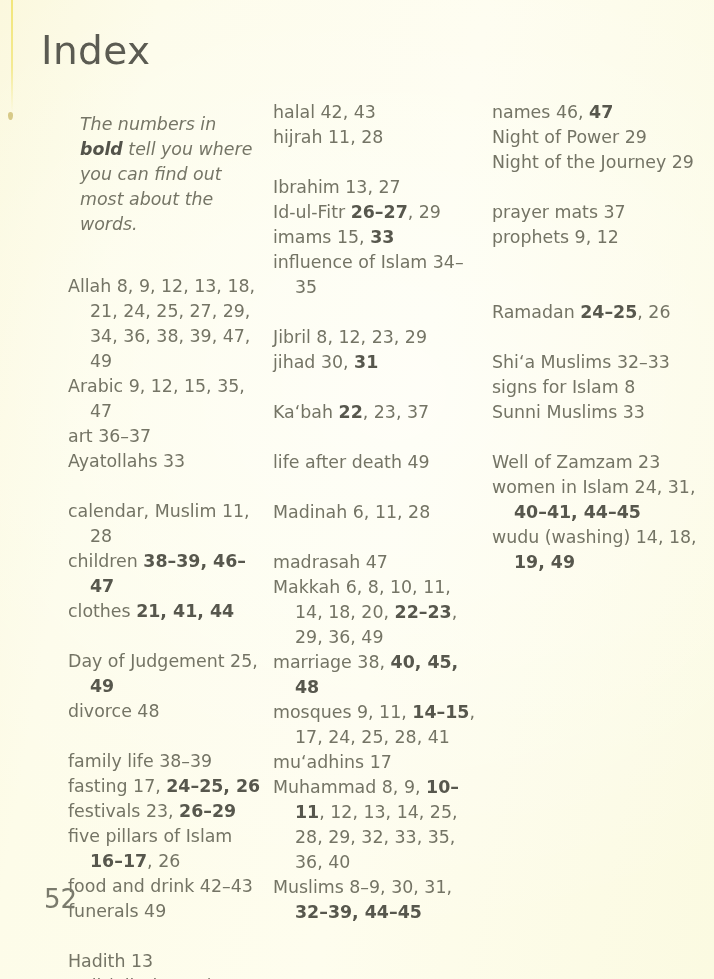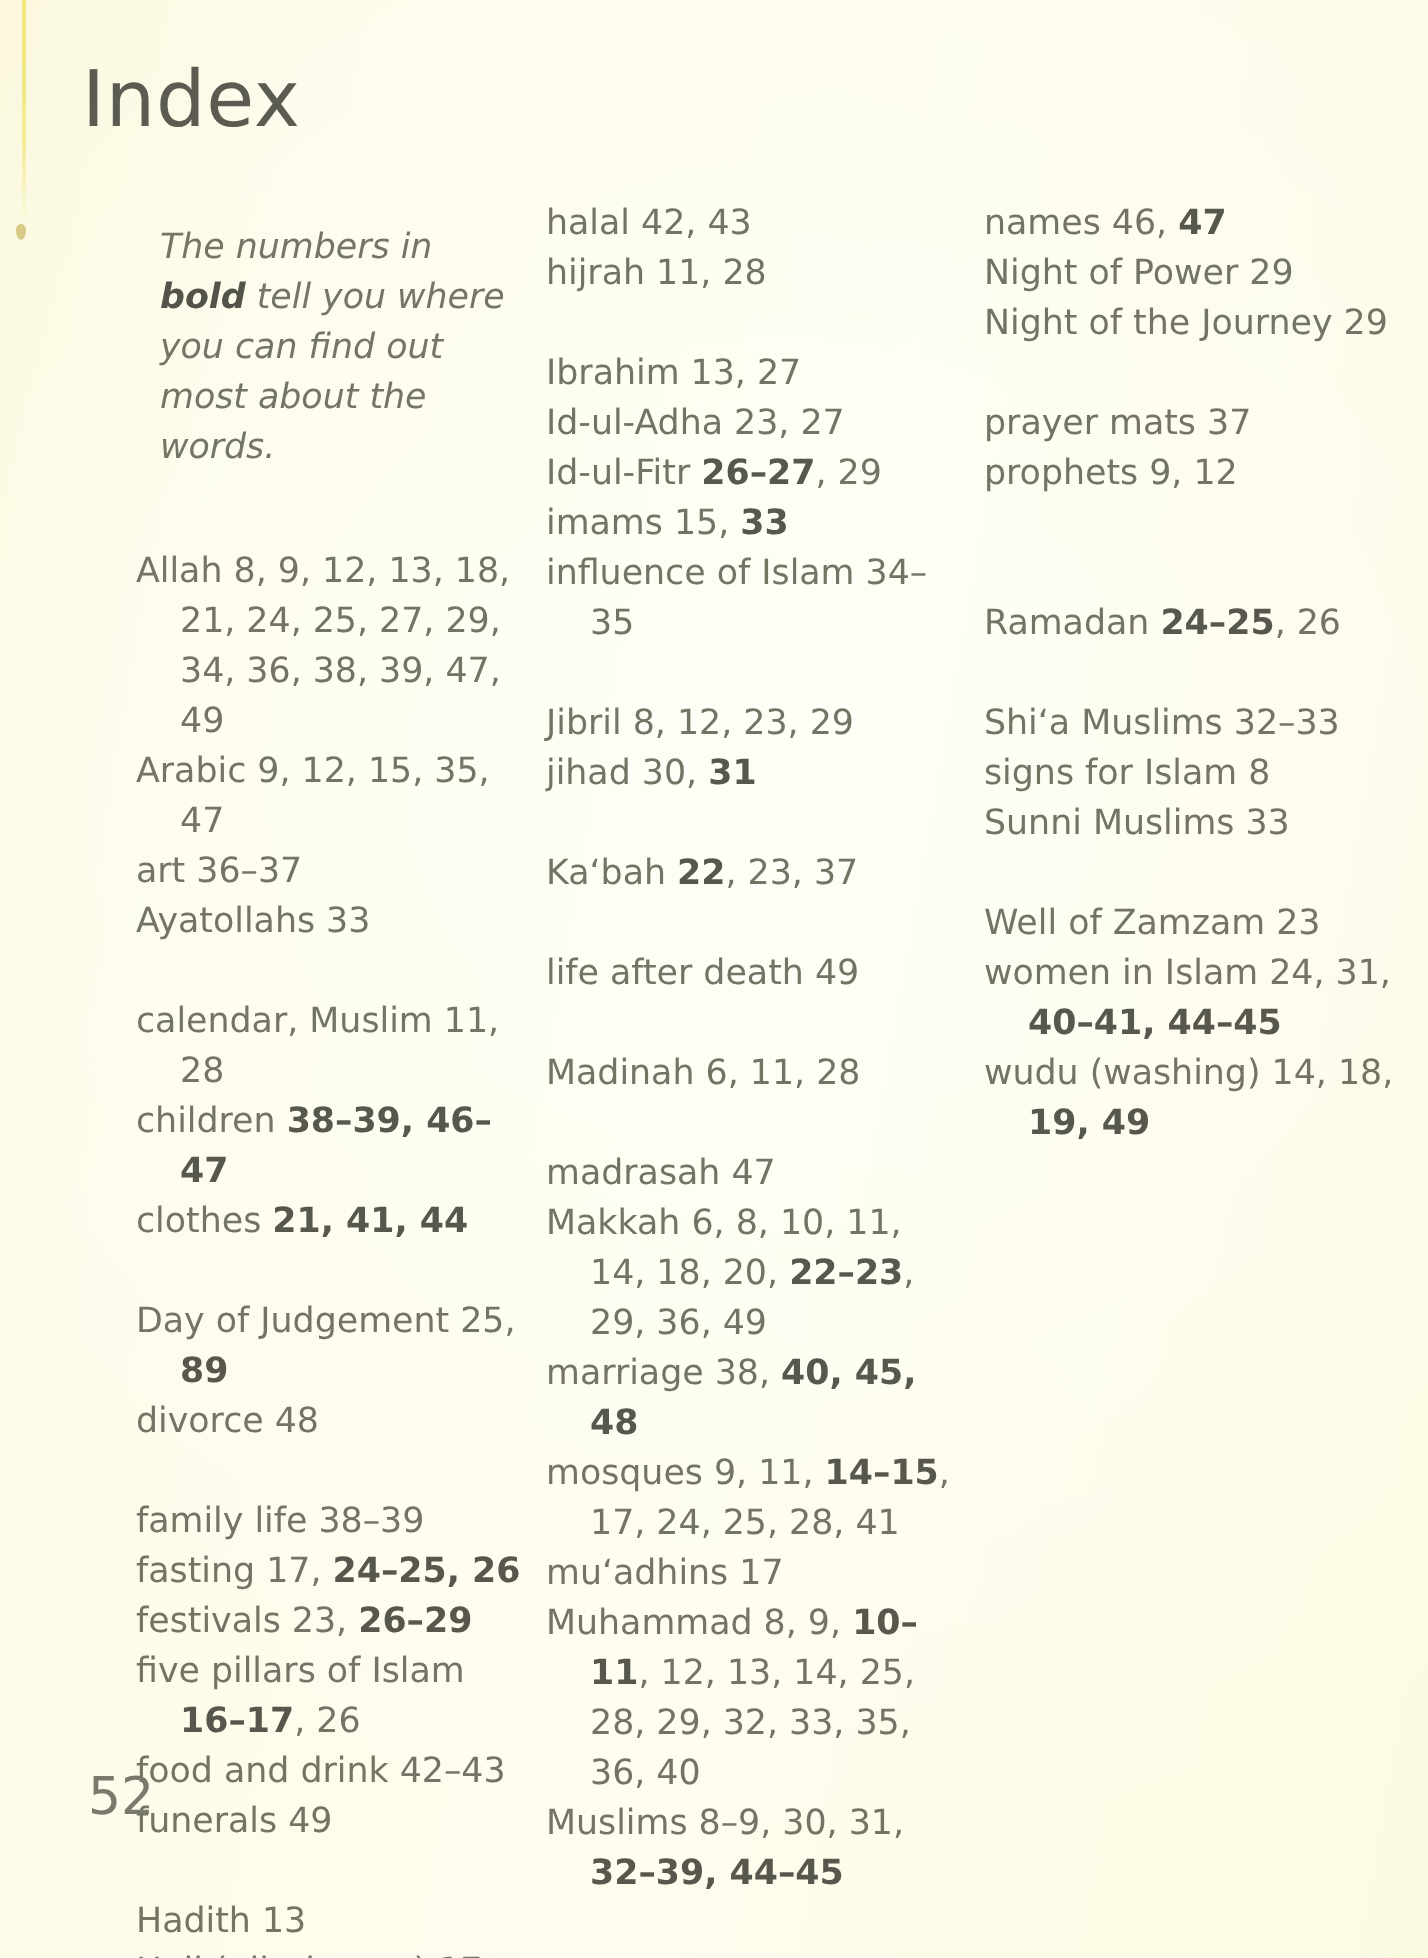--- a/index.html
+++ b/index.html
@@ -118,21 +118,21 @@
           <p class="entry">Ayatollahs 33</p>
         </div>
         <div class="gap"></div>
         <div>
           <p class="entry">calendar, Muslim 11, 28</p>
           <p class="entry">children <b>38–39, 46–47</b></p>
           <p class="entry">clothes <b>21, 41, 44</b></p>
         </div>
         <div class="gap"></div>
         <div>
-          <p class="entry">Day of Judgement 25, <b>89</b></p>
+          <p class="entry">Day of Judgement 25, <b>49</b></p>
           <p class="entry">divorce 48</p>
         </div>
         <div class="gap"></div>
         <div>
           <p class="entry">family life 38–39</p>
           <p class="entry">fasting 17, <b>24–25, 26</b></p>
           <p class="entry">festivals 23, <b>26–29</b></p>
           <p class="entry">five pillars of Islam <b>16–17</b>, 26</p>
           <p class="entry">food and drink 42–43</p>
           <p class="entry">funerals 49</p>
@@ -146,21 +146,20 @@
   </div>
   <div class="column col-2">
     <div>
         <div>
           <p class="entry">halal 42, 43</p>
           <p class="entry">hijrah 11, 28</p>
         </div>
         <div class="gap"></div>
         <div>
           <p class="entry">Ibrahim 13, 27</p>
-          <p class="entry">Id-ul-Adha 23, 27</p>
           <p class="entry">Id-ul-Fitr <b>26–27</b>, 29</p>
           <p class="entry">imams 15, <b>33</b></p>
           <p class="entry">influence of Islam 34–35</p>
         </div>
         <div class="gap"></div>
         <div>
           <p class="entry">Jibril 8, 12, 23, 29</p>
           <p class="entry">jihad 30, <b>31</b></p>
         </div>
         <div class="gap"></div>

